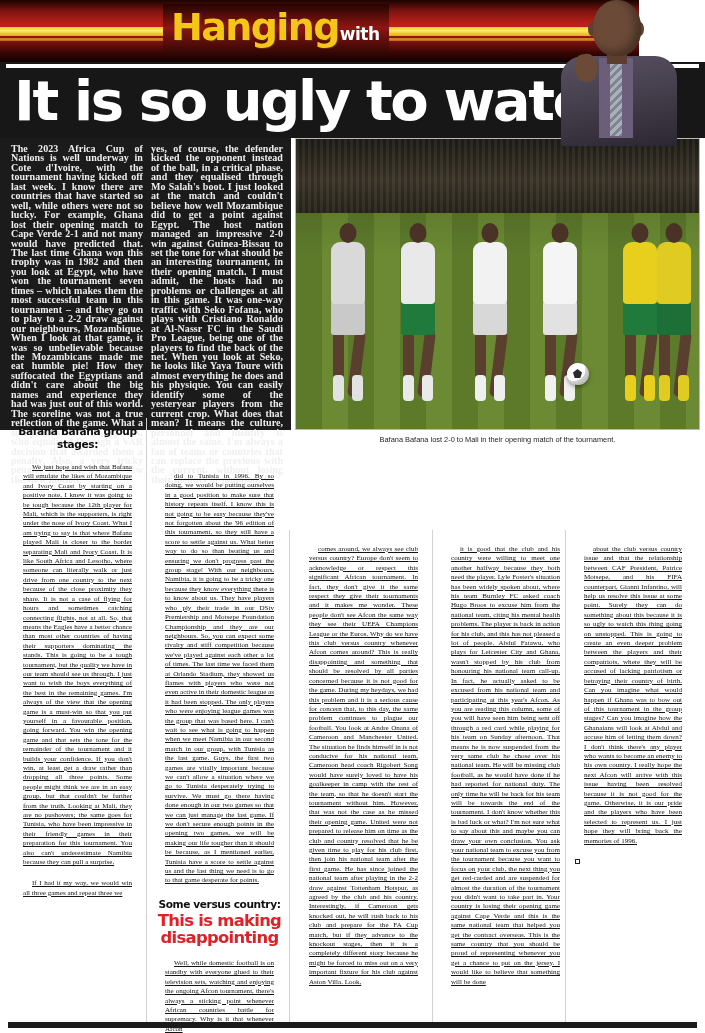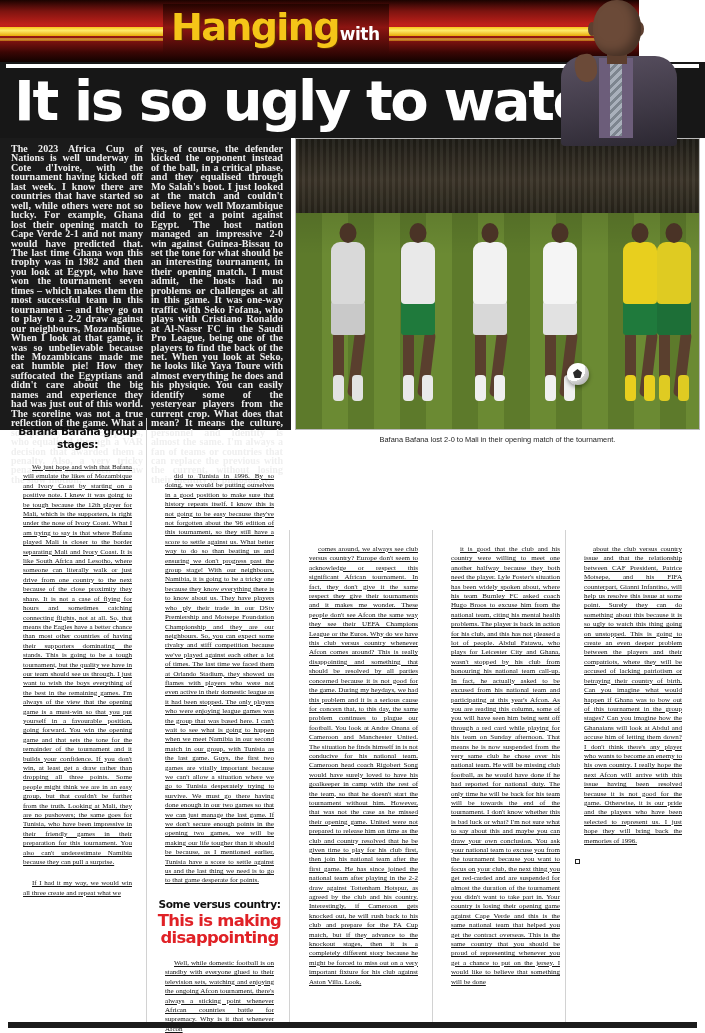--- a/index.html
+++ b/index.html
@@ -440,21 +440,21 @@
   <div class="body-area">
 
     <div class="vrule" style="left:146px;"></div>
     <div class="vrule" style="left:289px; top:112px; height:492px;"></div>
     <div class="vrule" style="left:432px; top:112px; height:492px;"></div>
     <div class="vrule" style="left:565px; top:112px; height:492px;"></div>
 
     <div class="col k1">
       <div class="kicker">Bafana Bafana group stages:</div>
       <p class="para">We just hope and wish that Bafana will emulate the likes of Mozambique and Ivory Coast by starting on a positive note. I knew it was going to be tough because the 12th player for Mali, which is the supporters, is right under the nose of Ivory Coast. What I am trying to say is that where Bafana played Mali is closer to the border separating Mali and Ivory Coast. It is like South Africa and Lesotho, where someone can literally walk or just drive from one country to the next because of the close proximity they share. It is not a case of flying for hours and sometimes catching connecting flights, not at all. So, that means the Eagles have a better chance than most other countries of having their supporters dominating the stands. This is going to be a tough tournament, but the quality we have in our team should see us through. I just want to wish the boys everything of the best in the remaining games. I'm always of the view that the opening game is a must-win so that you put yourself in a favourable position, going forward. You win the opening game and that sets the tone for the remainder of the tournament and it builds your confidence. If you don't win, at least get a draw rather than dropping all three points. Some people might think we are in an easy group, but that couldn't be further from the truth. Looking at Mali, they are no pushovers; the same goes for Tunisia, who have been impressive in their friendly games in their preparation for this tournament. You also can't underestimate Namibia because they can pull a surprise.</p>
-      <p class="para">If I had it my way, we would win all three create and repeat what we</p>
+      <p class="para">If I had it my way, we would win all three games and repeat three we</p>
     </div>
 
     <div class="col k2">
       <p class="para">did to Tunisia in 1996. By so doing, we would be putting ourselves in a good position to make sure that history repeats itself. I know this is not going to be easy because they've not forgotten about the '96 edition of this tournament, so they still have a score to settle against us. What better way to do so than beating us and ensuring we don't progress past the group stage! With our neighbours, Namibia, it is going to be a tricky one because they know everything there is to know about us. They have players who ply their trade in our DStv Premiership and Motsepe Foundation Championship and they are our neighbours. So, you can expect some rivalry and stiff competition because we've played against each other a lot of times. The last time we faced them at Orlando Stadium, they showed us flames with players who were not even active in their domestic league as it had been stopped. The only players who were enjoying league games was the group that was based here. I can't wait to see what is going to happen when we meet Namibia in our second match in our group, with Tunisia as the last game. Guys, the first two games are vitally important because we can't allow a situation where we go to Tunisia desperately trying to survive. We must go there having done enough in our two games so that we can just manage the last game. If we don't secure enough points in the opening two games, we will be making our life tougher than it should be because, as I mentioned earlier, Tunisia have a score to settle against us and the last thing we need is to go to that game desperate for points.</p>
       <div class="kicker">Some versus country:</div>
       <div class="subhead">This is making disappointing</div>
       <p class="para">Well, while domestic football is on standby with everyone glued to their television sets, watching and enjoying the ongoing Afcon tournament, there's always a sticking point whenever African countries battle for supremacy. Why is it that whenever Afcon</p>
     </div>
 
     <div class="col k3">

